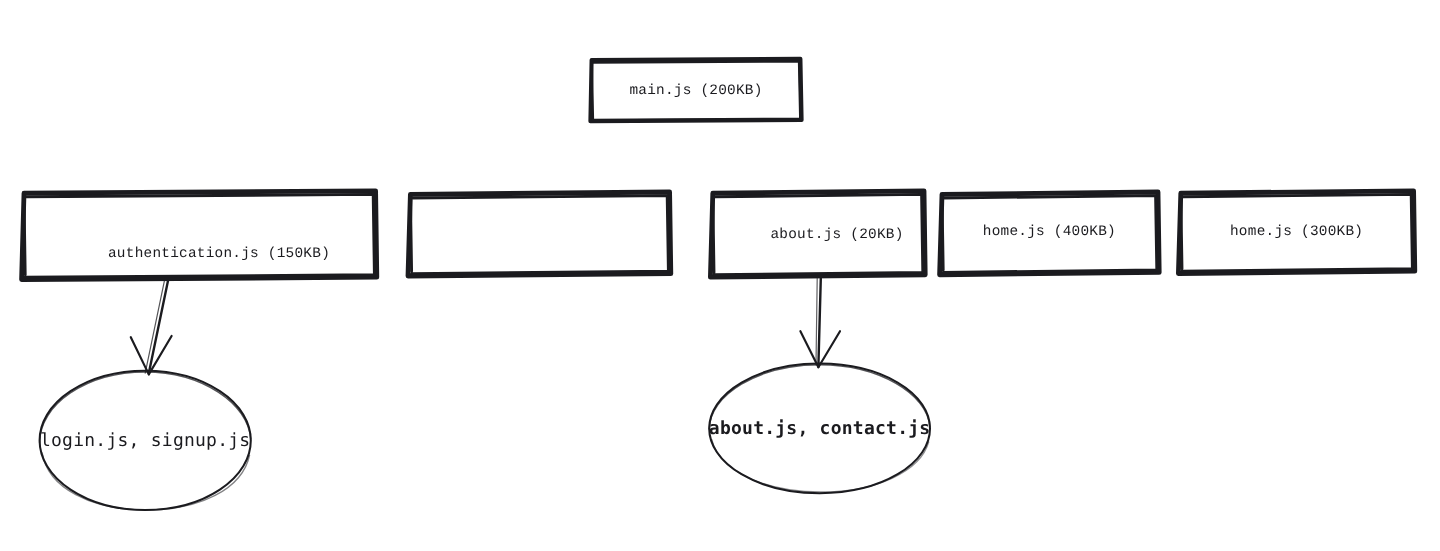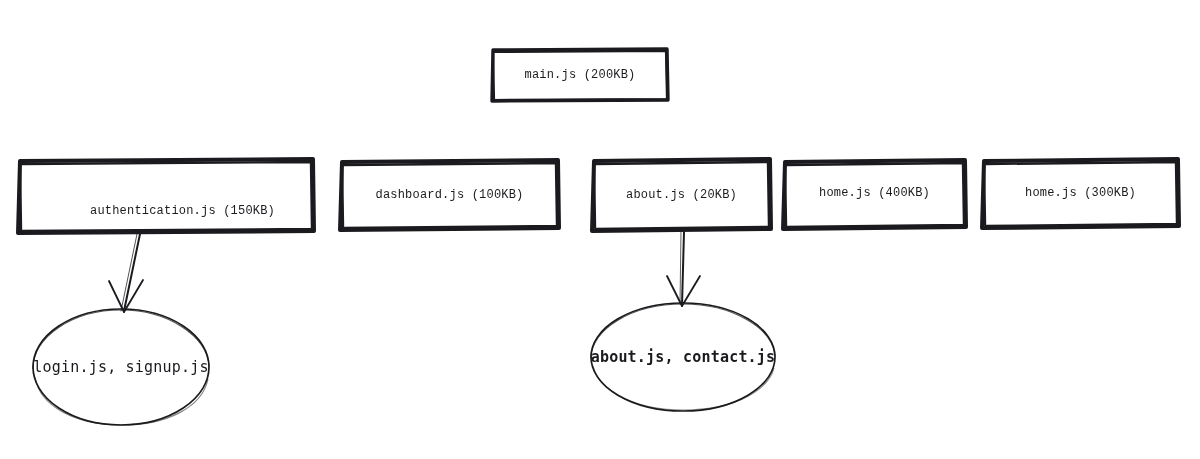--- a/index.html
+++ b/index.html
@@ -106,23 +106,22 @@
       <path d="M681,232 L680,304" fill="none" stroke="#1b1b1f" stroke-width="1" stroke-linecap="round" opacity="0.7"></path>
       <path d="M667,276 L682,306" fill="none" stroke="#1b1b1f" stroke-width="1.8" stroke-linecap="round"></path>
       <path d="M700,276 L682,306" fill="none" stroke="#1b1b1f" stroke-width="1.8" stroke-linecap="round"></path>
     </g>
   </svg>
 
   <div class="node-label box-label" style="left:492px; top:49px; width:176px; height:52px;">main.js (200KB)</div>
 
   <div class="node-label box-label" style="left:18px; top:174px; width:329px; height:74px;">authentication.js (150KB)</div>
 
-  <div class="node-label box-label" style="left:340px; top:160px; width:219px; height:70px;">dashboard.js (100KB)</div>
 
-  <div class="node-label box-label" style="left:592px; top:159px; width:179px; height:72px;">about.js (20KB)</div>
+  <div class="node-label box-label" style="left:592px; top:159px; width:179px; height:72px;padding-left:16px;">about.js (20KB)</div>
 
   <div class="node-label box-label" style="left:783px; top:160px; width:183px; height:65px;">home.js (400KB)</div>
 
   <div class="node-label box-label" style="left:982px; top:159px; width:197px; height:68px;">home.js (300KB)</div>
 
   <div class="node-label ellipse-label" style="left:33px; top:338px; width:176px; height:58px;">login.js, signup.js</div>
 
   <div class="node-label ellipse-label" style="left:591px; top:330px; width:184px; height:54px;font-weight:bold;">about.js, contact.js</div>
 
 </div>

